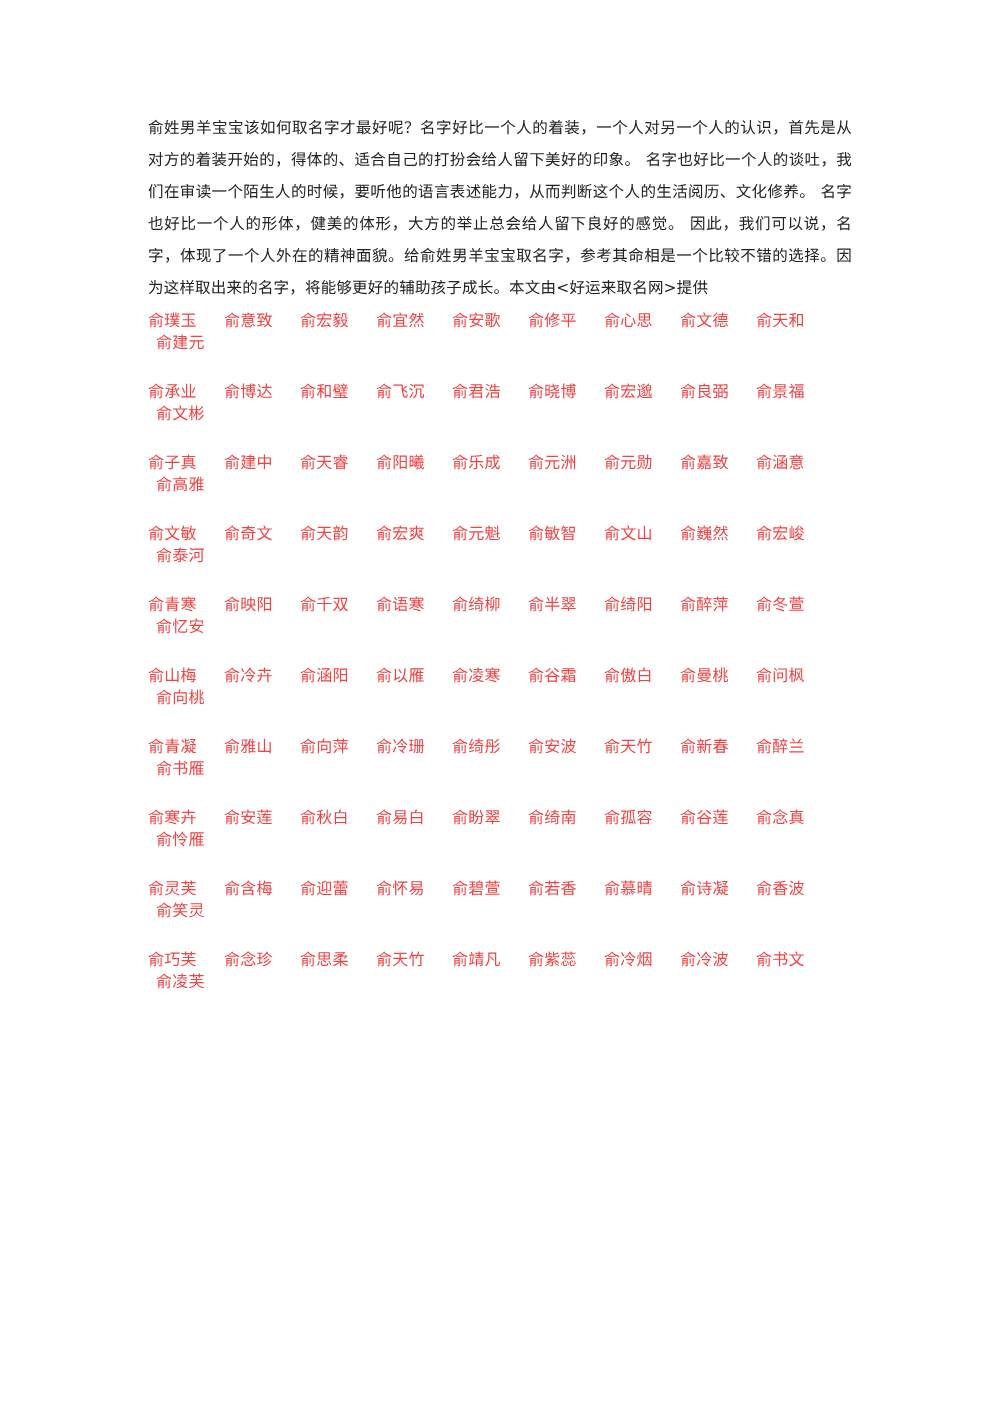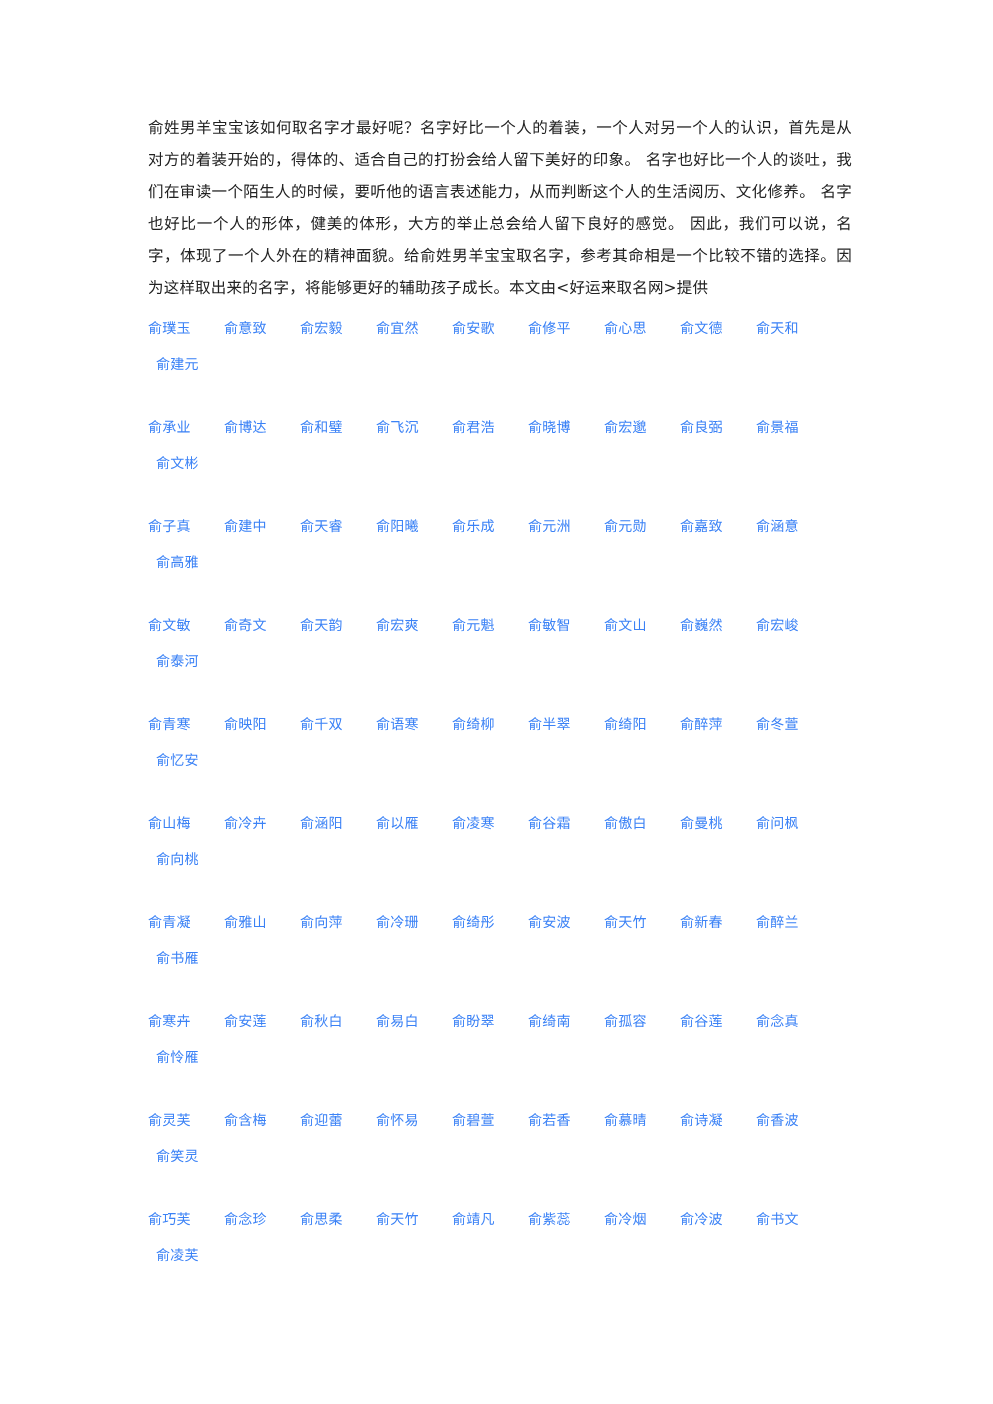--- a/index.html
+++ b/index.html
@@ -45,23 +45,23 @@
     margin: 30px 0 14px 0;
     color: #000000;
     letter-spacing: 0.3px;
   }
   .name-table {
     margin-top: 6px;
   }
   .name-row {
     display: block;
     margin-bottom: 27px;
-    line-height: 36px;
-    font-size: 14px;
-    color: #3b82f6;
+    line-height: 22px;
+    font-size: 16px;
+    color: #ef4444;
     text-indent: 0;
   }
   .name-row .name-cell {
     display: inline-block;
     width: 76px;
     white-space: nowrap;
     letter-spacing: 0.2px;
   }
   .name-row .name-cell.wrapped {
     margin-left: 8px;

